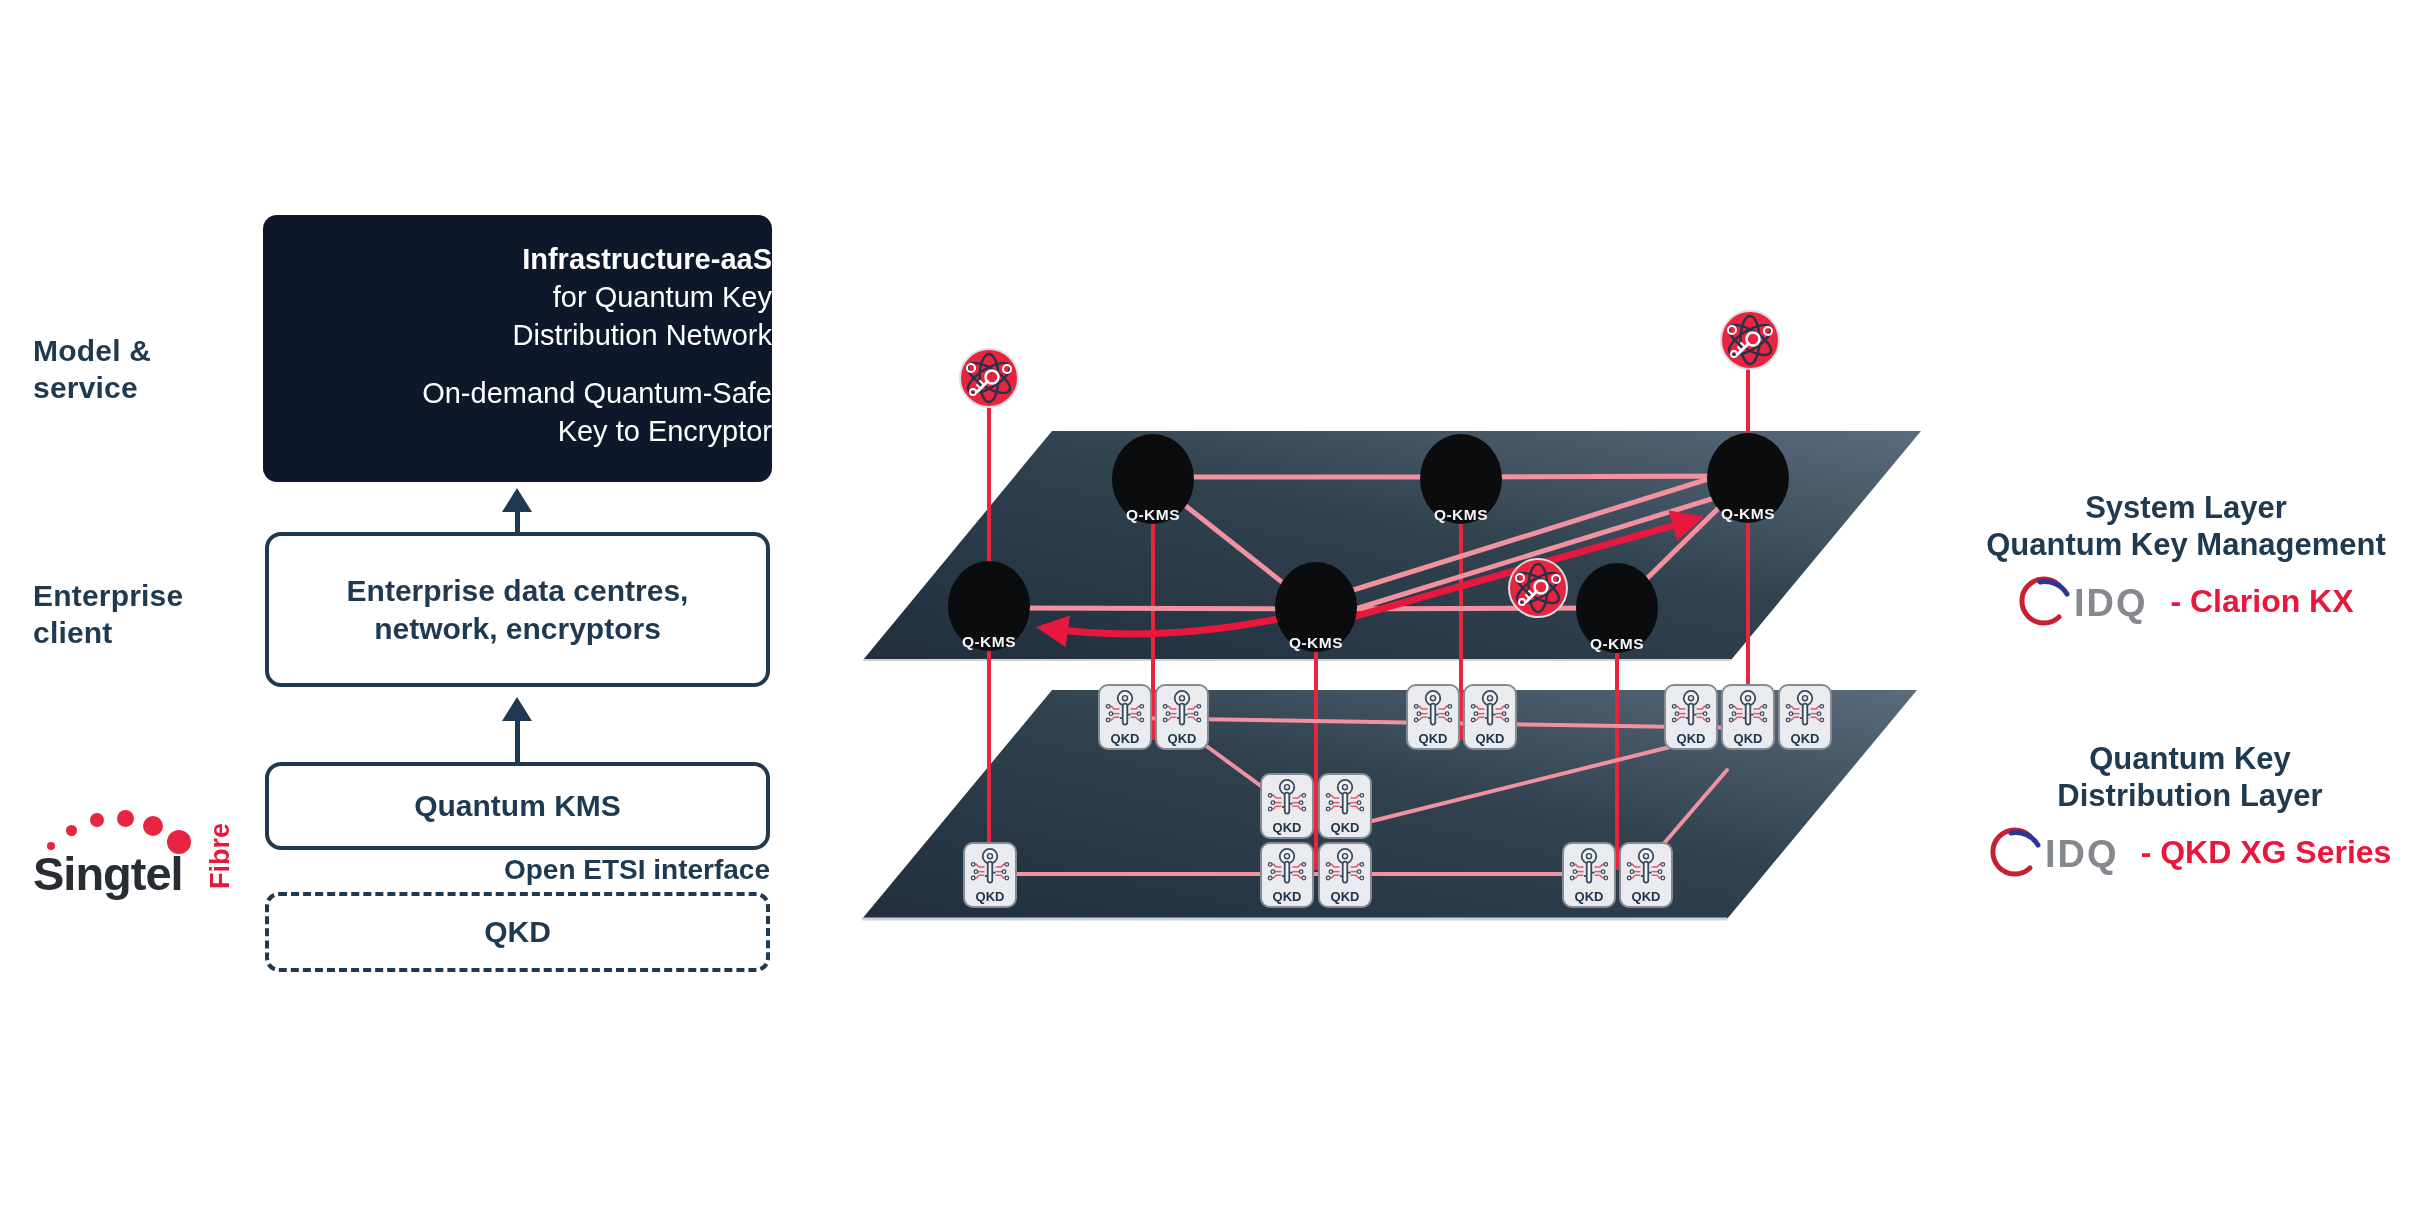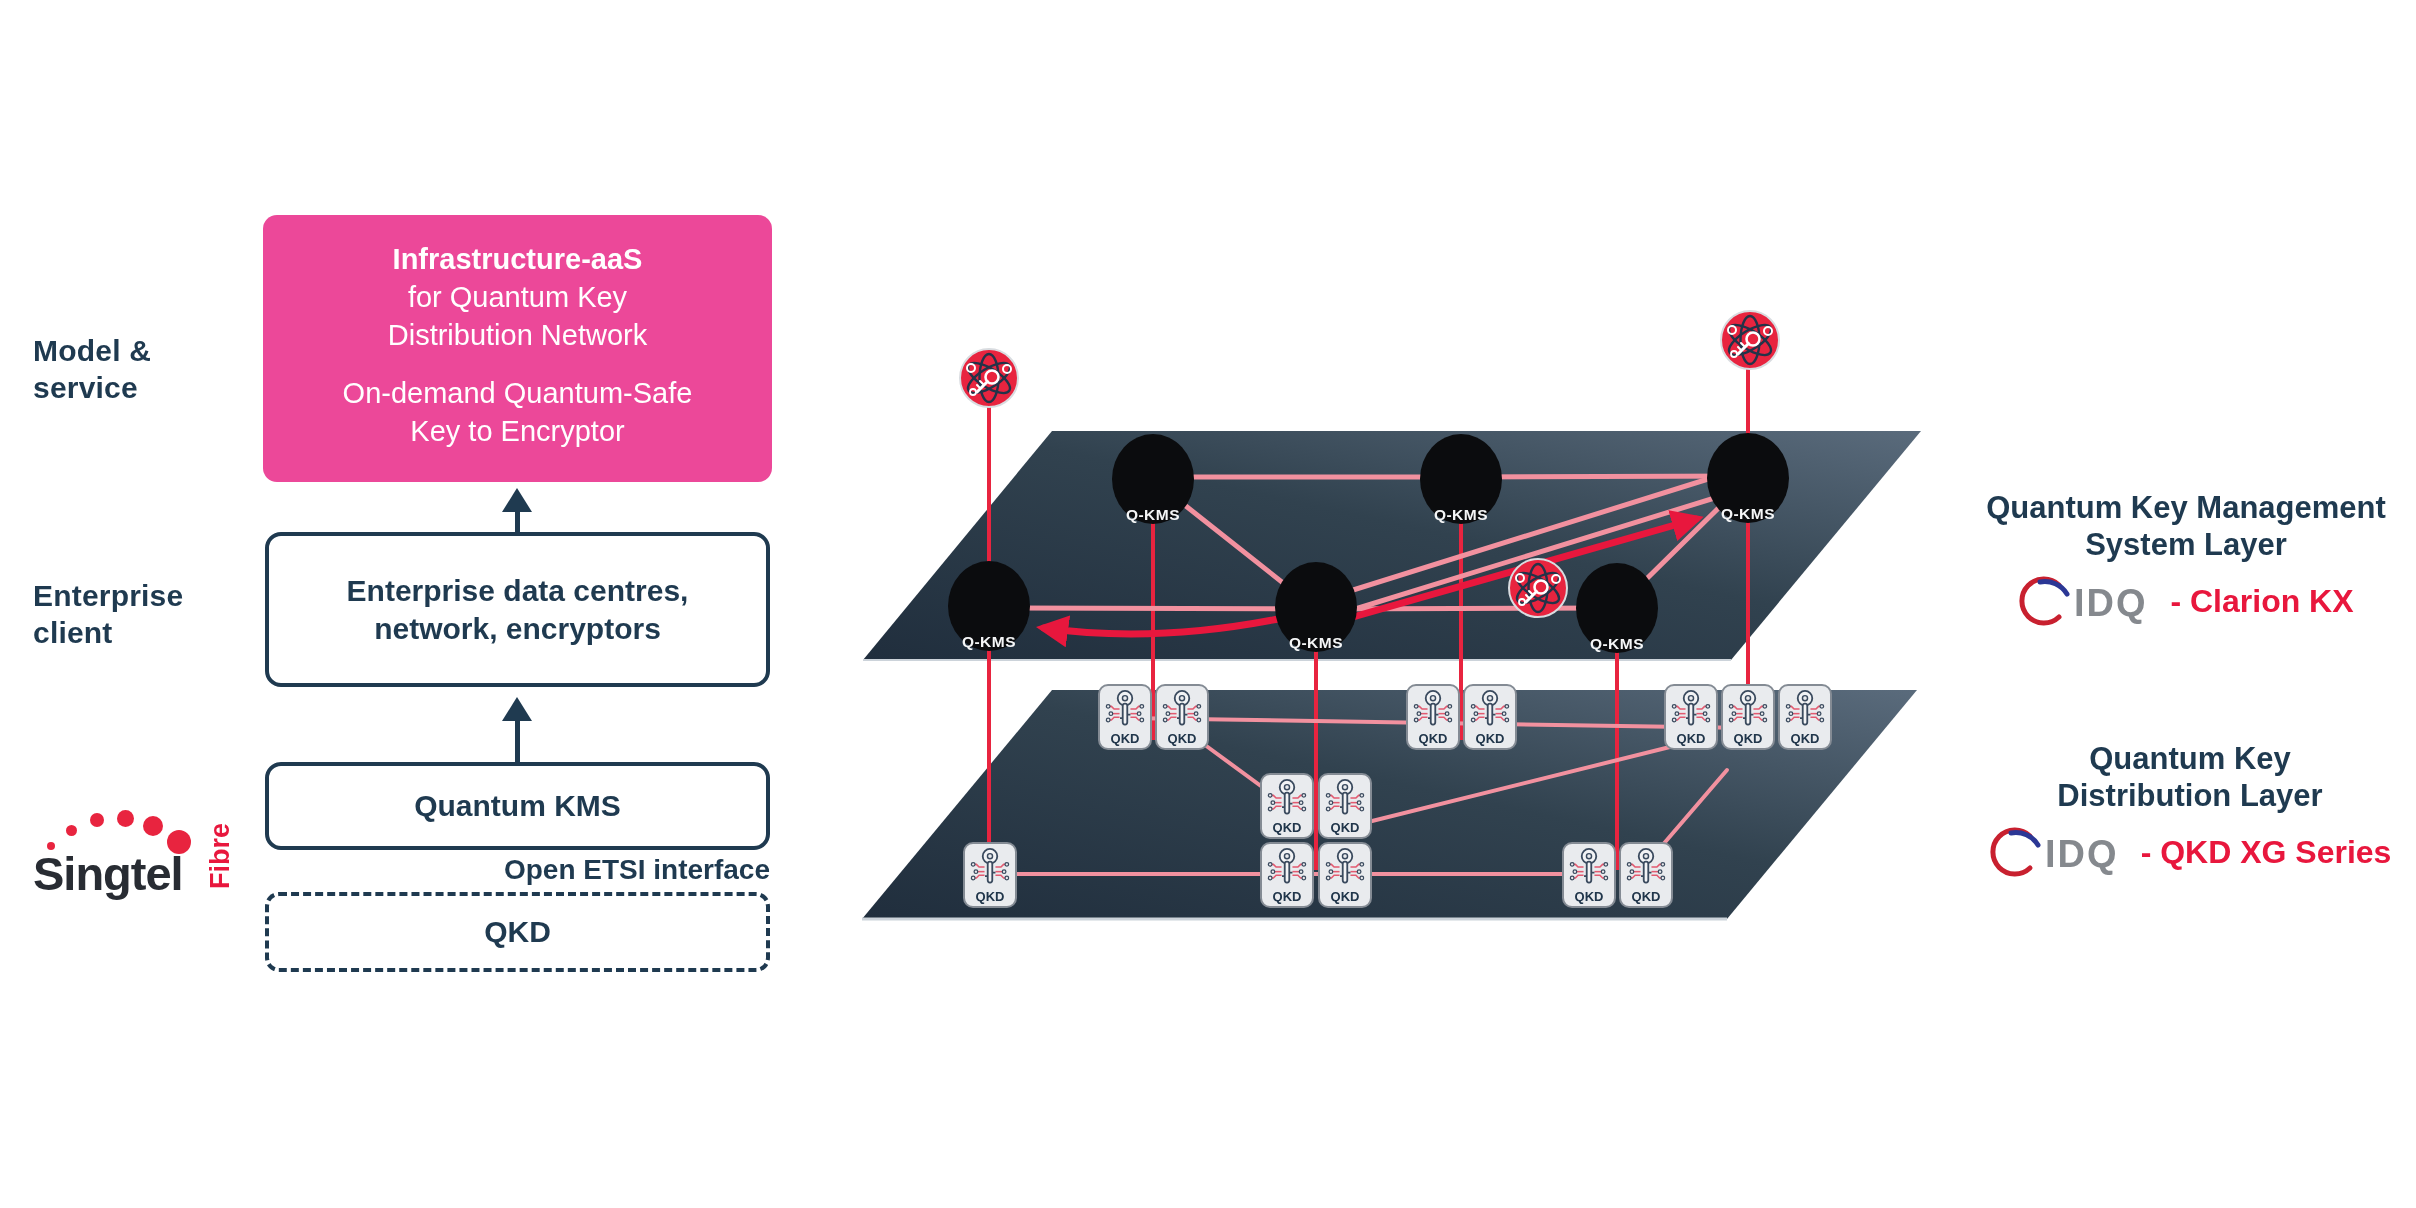--- a/index.html
+++ b/index.html
@@ -3,22 +3,22 @@
 <meta charset="utf-8">
 <style>
   html,body{margin:0;padding:0;background:#ffffff;}
   body{font-family:"Liberation Sans", sans-serif; -webkit-font-smoothing:antialiased;}
   #stage{position:relative;width:2416px;height:1208px;background:#ffffff;overflow:hidden;}
 
   .abs{position:absolute;}
 
   
   .side-label{color:#1f3a50;font-weight:800;font-size:30px;line-height:37px;letter-spacing:.2px;}
-  .infra-box{left:263px;top:215px;width:509px;height:267px;background:#ec4899;border-radius:14px;
-             color:#ffffff;text-align:center;box-sizing:border-box;padding-top:25px;}
+  .infra-box{left:263px;top:215px;width:509px;height:267px;background:#0f172a;border-radius:14px;
+             color:#ffffff;text-align:right;box-sizing:border-box;padding-top:25px;}
   .infra-box .t{font-size:29px;line-height:38px;font-weight:800;}
   .infra-box .l{font-size:29px;line-height:38px;font-weight:500;}
   .infra-box .gap{height:20px;}
   .outline-box{background:#ffffff;border:4px solid #1f3a50;border-radius:16px;box-sizing:border-box;
                display:flex;flex-direction:column;align-items:center;justify-content:center;
                color:#1f3a50;font-weight:600;font-size:30px;line-height:38px;text-align:center;}
   .dashed-box{background:#ffffff;border:4px dashed #1f3a50;border-radius:14px;box-sizing:border-box;
               display:flex;align-items:center;justify-content:center;color:#1f3a50;font-weight:800;font-size:30px;}
   .etsi{color:#1f3a50;font-weight:600;font-size:28px;text-align:right;}
 
@@ -545,22 +545,22 @@
   <circle cx="22" cy="10" r="2.8" fill="#e9ebee" stroke="#3a4a5e" stroke-width="1.6"></circle>
   <rect x="19.5" y="16" width="5" height="23" rx="2.4" fill="#f2f3f5" stroke="#3a4a5e" stroke-width="2"></rect>
   <path d="M24.5,28 h3.5 M19.5,32 h-3" stroke="#3a4a5e" stroke-width="2" fill="none"></path>
 </svg>
         <div class="lbl">QKD</div>
       </div>
   </div>
 
   <div class="abs" style="left:1956px;top:489px;width:460px;z-index:2;">
     <div class="layer-title">
+      <div>System Layer</div>
       <div>Quantum Key Management</div>
-      <div>System Layer</div>
     </div>
     <div class="vendor-row">
       <svg width="142" height="52" viewBox="0 0 142 52">
         <path d="M41,10 A22,22 0 1 0 41,42" fill="none" stroke="#c8202f" stroke-width="5" stroke-linecap="round"></path>
         <path d="M22,7 A26,26 0 0 1 49,19" fill="none" stroke="#2b3795" stroke-width="5" stroke-linecap="round"></path>
         <text x="56" y="41" font-size="38" font-weight="600" fill="#85898e" letter-spacing="2">IDQ</text>
       </svg>
       <span class="vendor-product">- Clarion KX</span>
     </div>
   </div>

